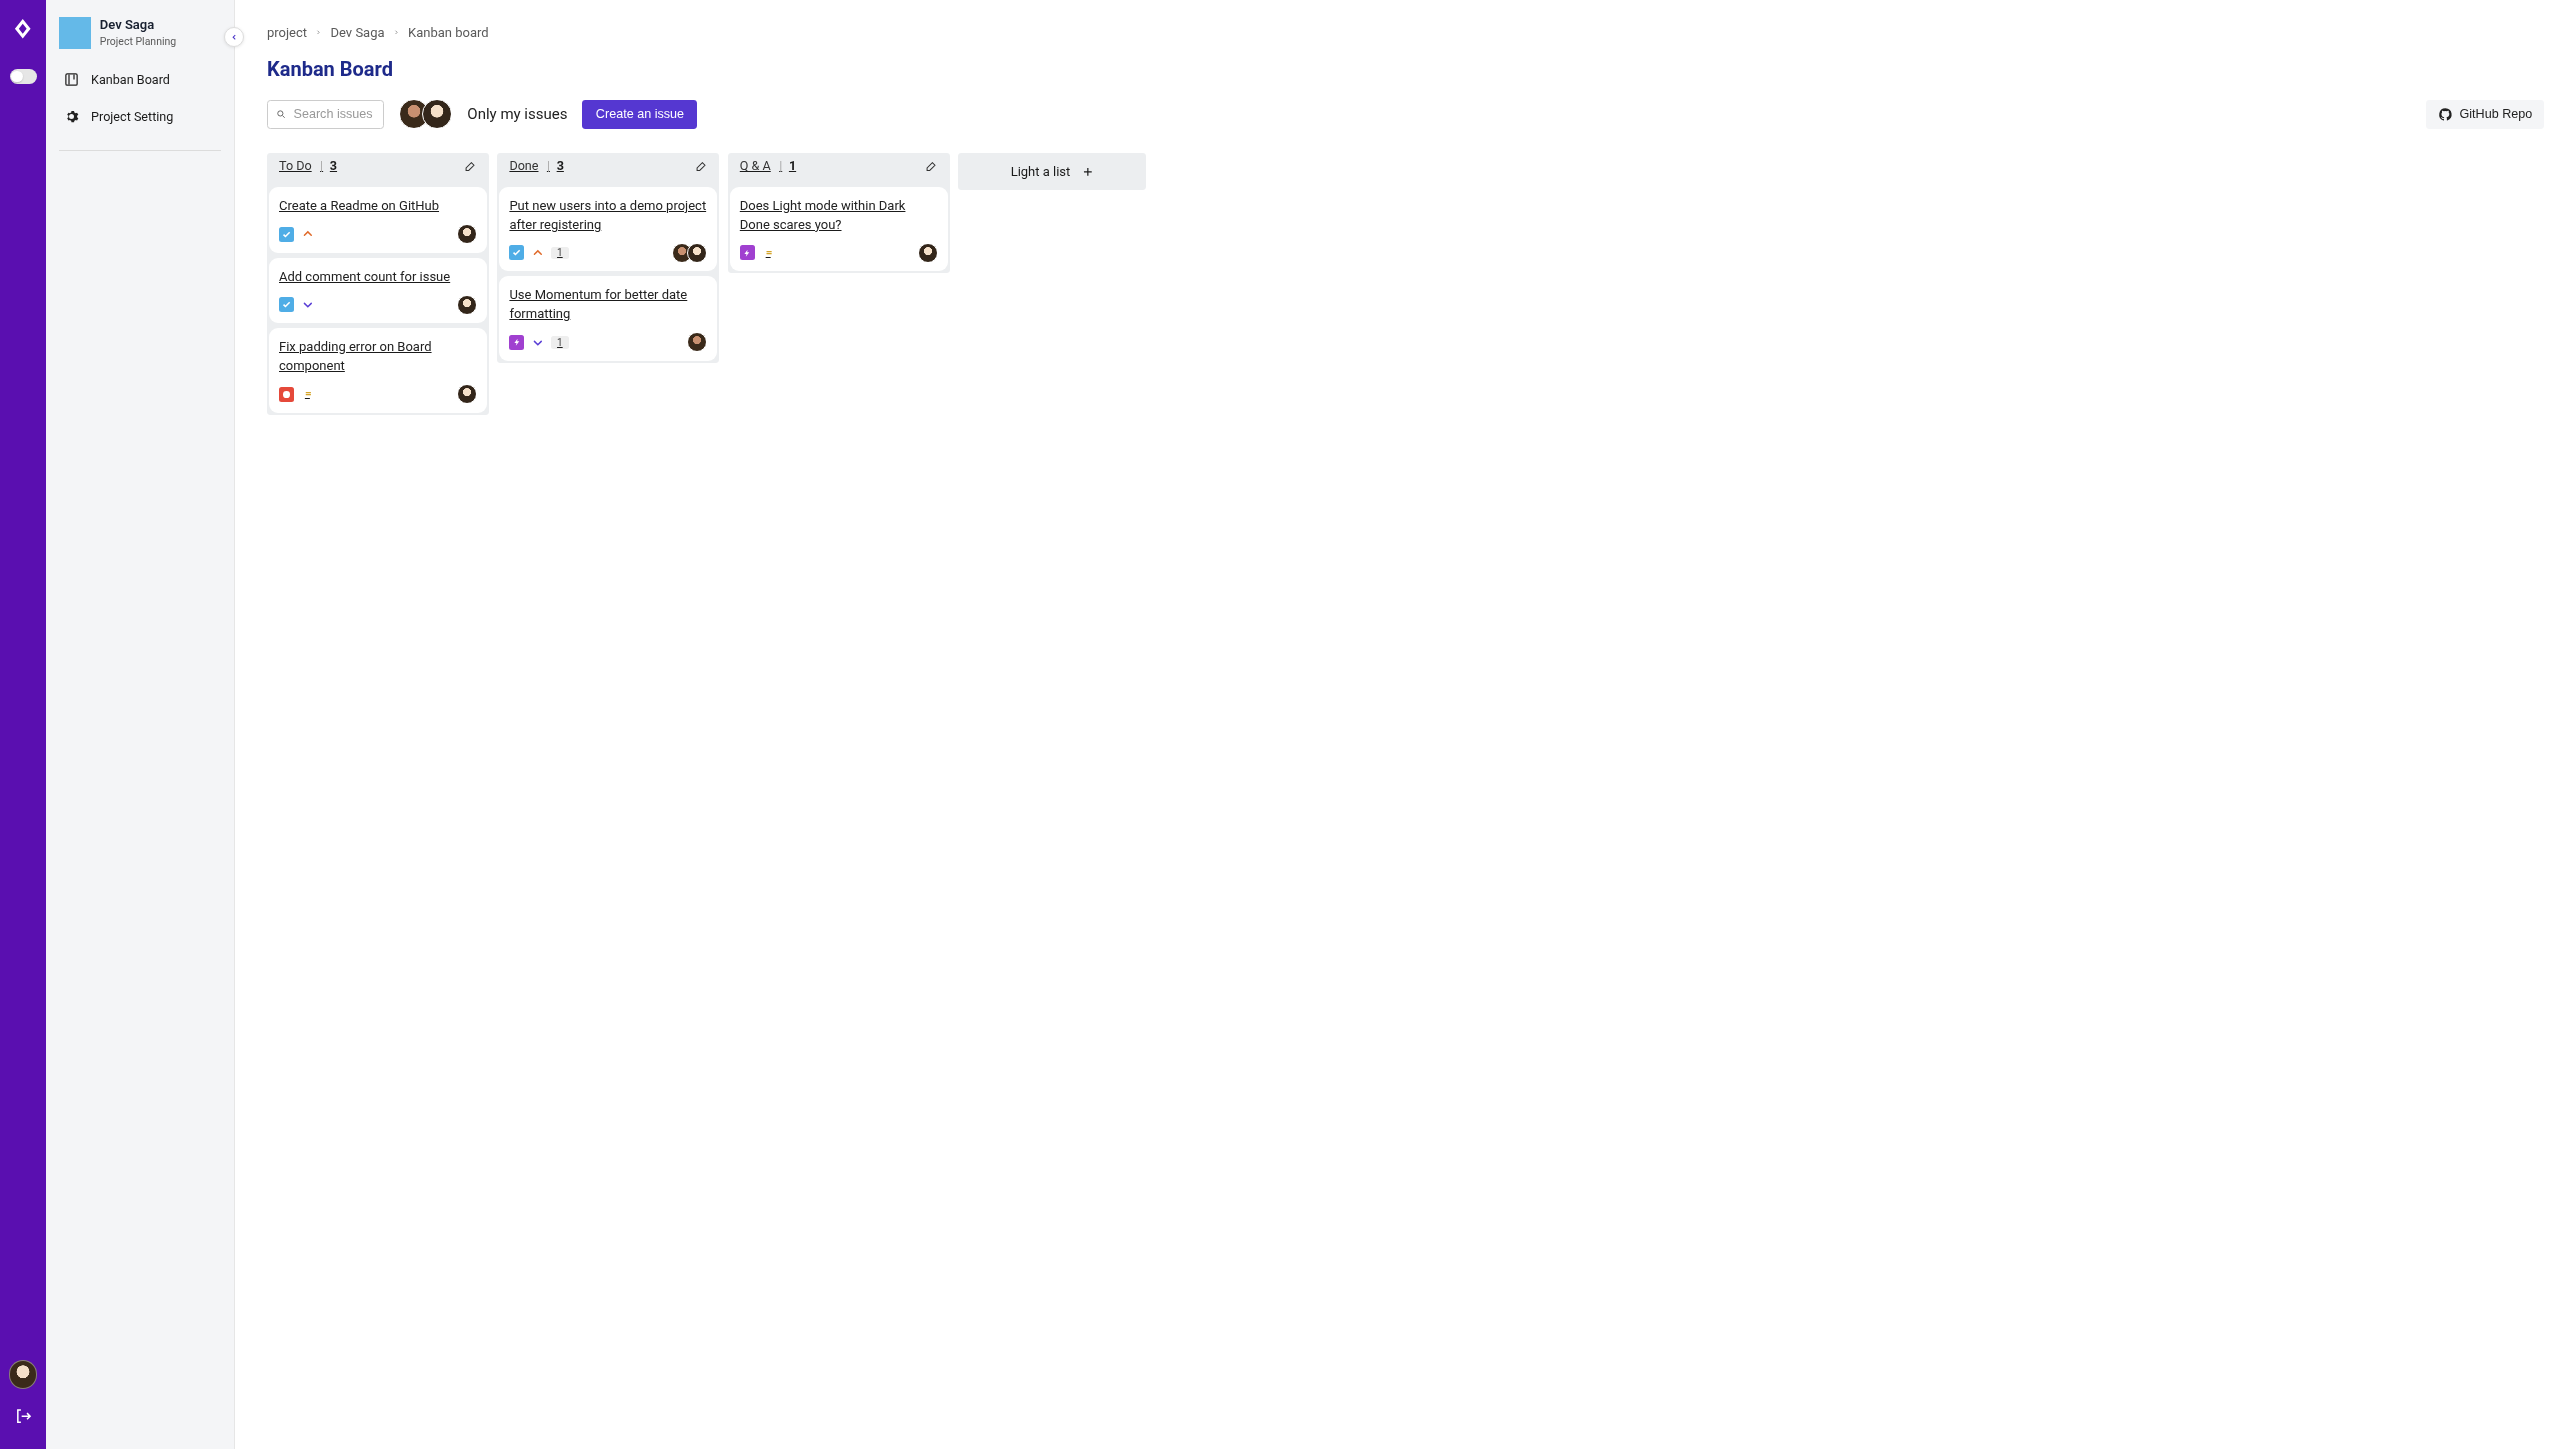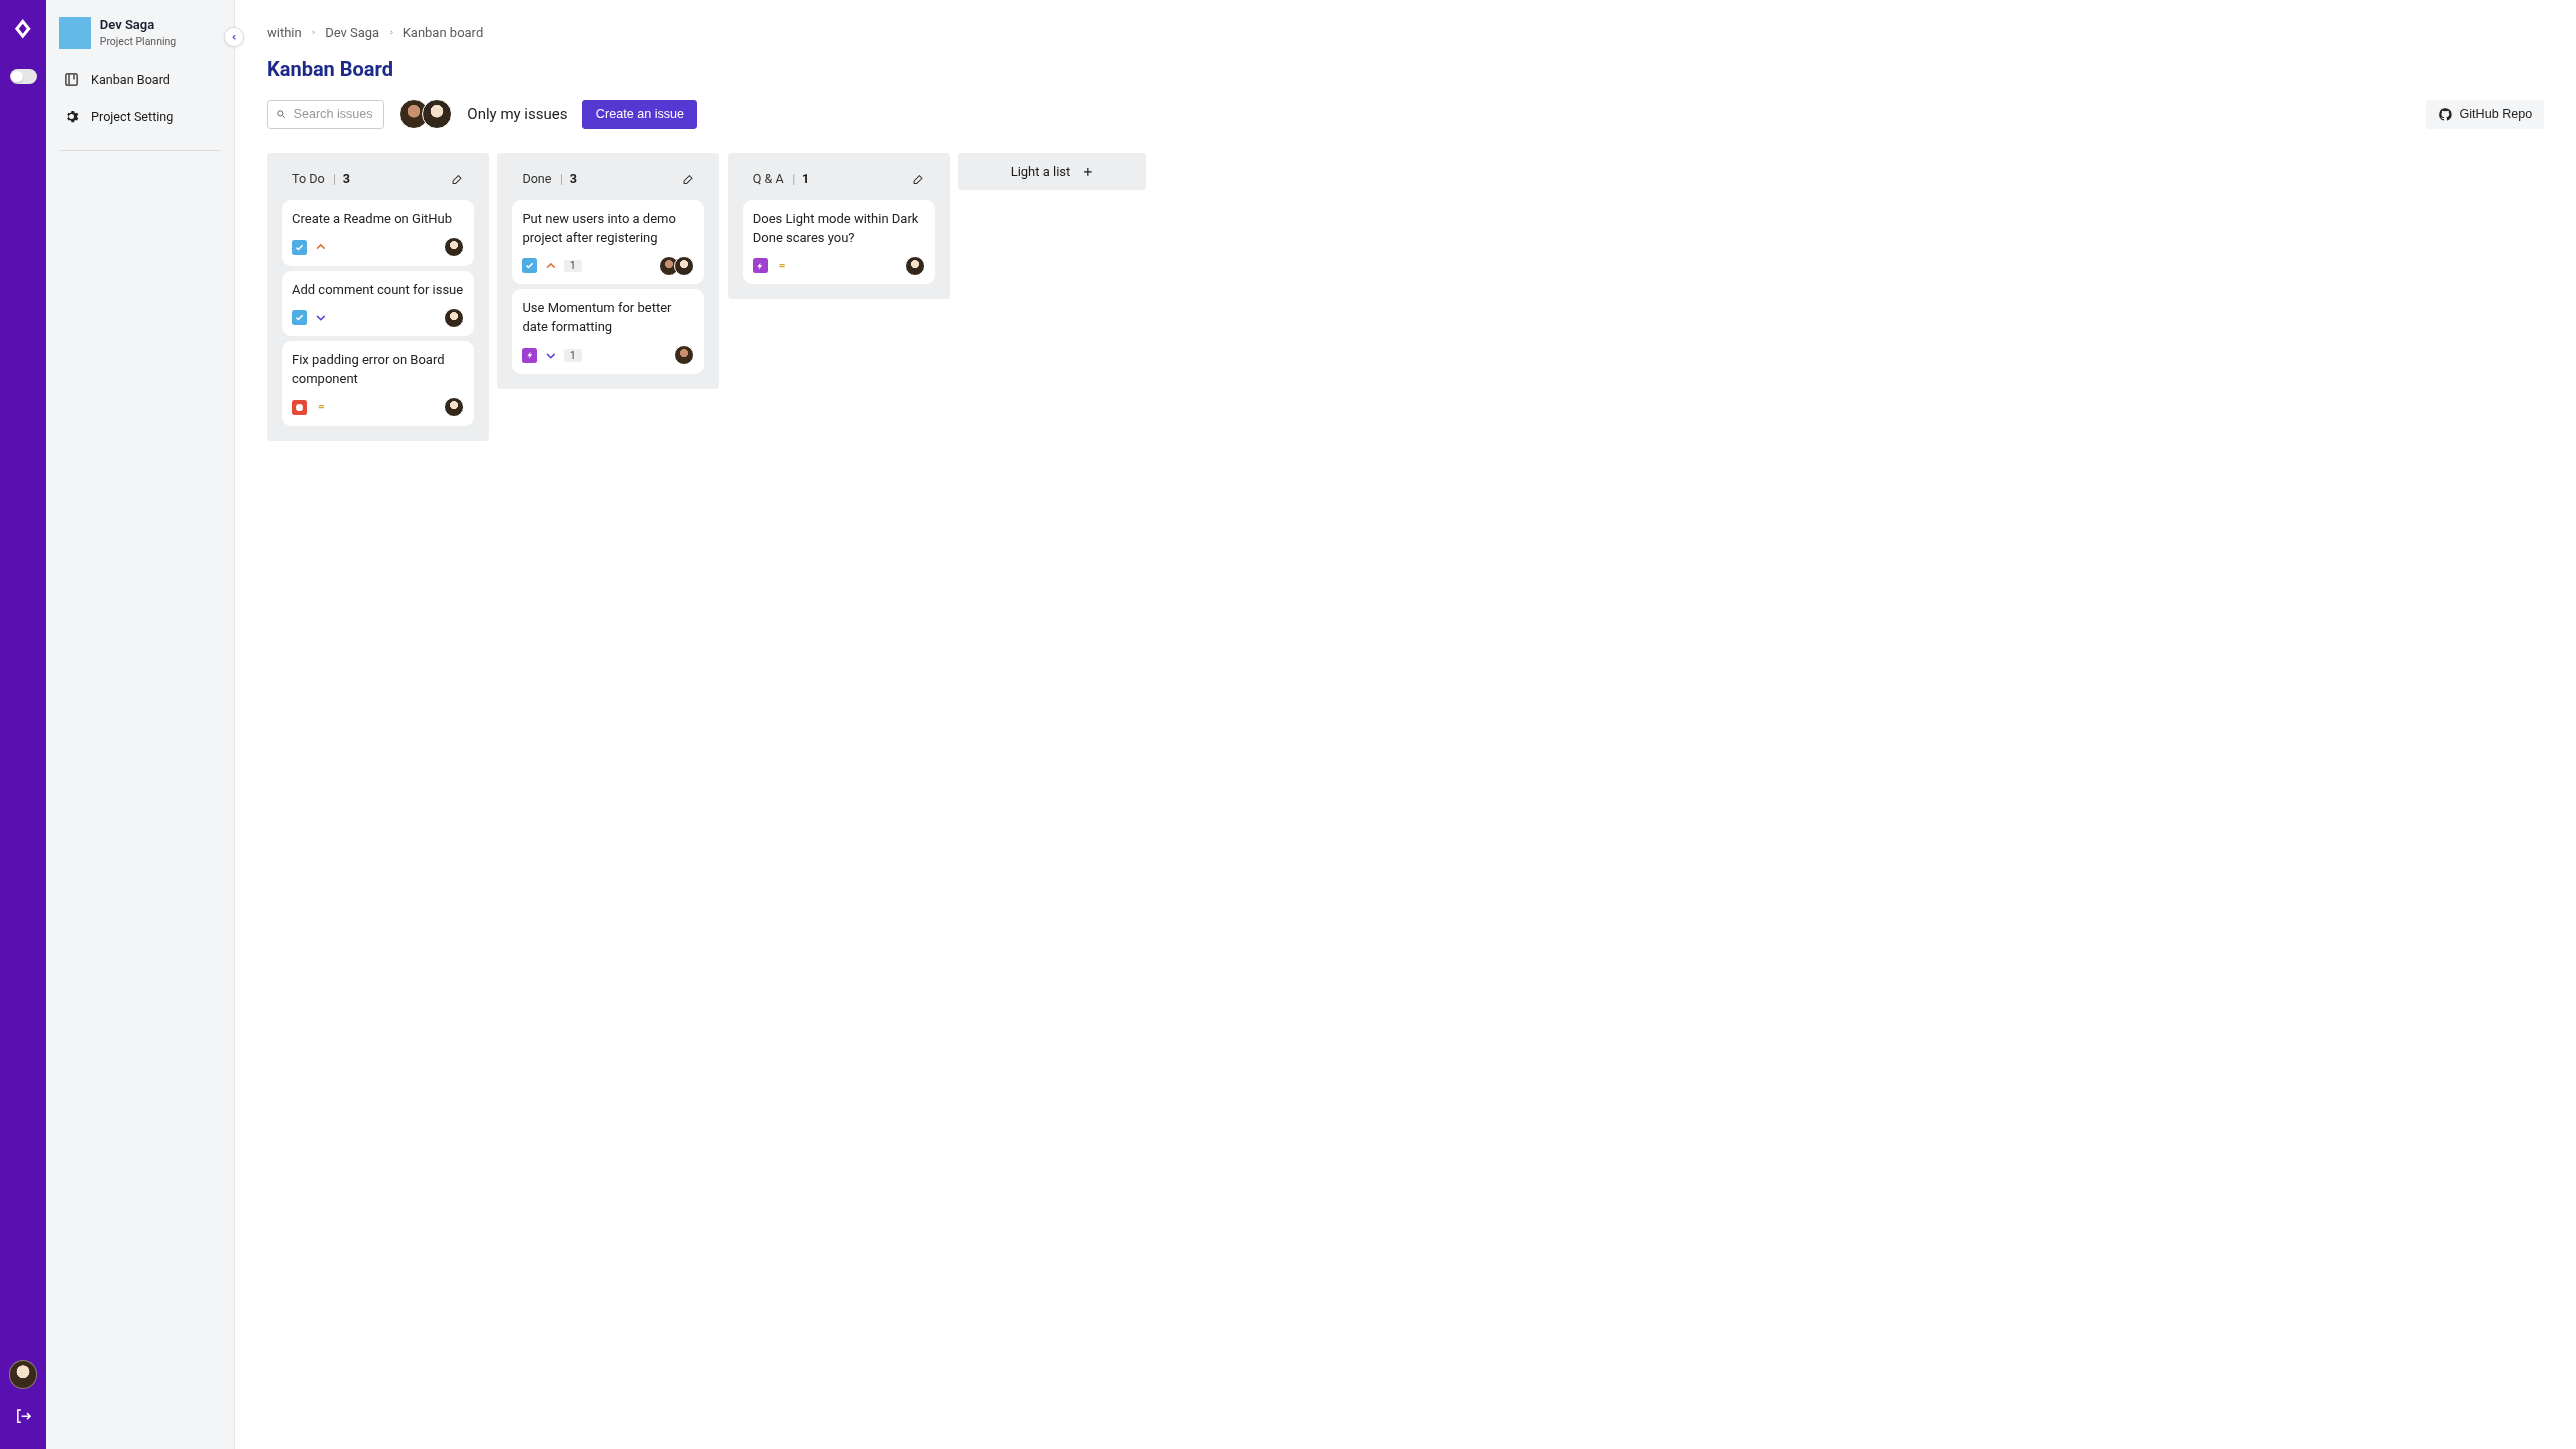--- a/index.html
+++ b/index.html
@@ -153,22 +153,23 @@
     height: 28.5px; padding: 0 11.7px;
     font-size: 12.6px; cursor: pointer;
   }
 
   
   .board { display: flex; gap: 8.4px; align-items: flex-start; }
   .list {
     width: 222px;
     background: #eceef0;
     border-radius: 3.4px;
-    padding: 15px;
+    padding: 2px;
     flex-shrink: 0;
+    text-decoration: underline;
   }
   .list-header {
     display: flex; align-items: center;
     height: 27px;
     padding: 0 10px 5px 10px;
     font-size: 12.6px;
   }
   .list-header .lname { color: #333; }
   .list-header .divider-v { margin: 0 6.7px 0 8.4px; color: #aaa; }
   .list-header .lcount { font-weight: 700; }
@@ -271,21 +272,21 @@
 
   <div class="collapse-btn">
     <svg viewBox="0 0 24 24" fill="none" stroke="currentColor" stroke-width="3">
         <path d="M15 6l-6 6 6 6"></path>
       </svg>
   </div>
 </div>
 
 <div class="main">
   <div class="breadcrumb">
-    <span class="crumb">within</span>
+    <span class="crumb">project</span>
     <svg viewBox="0 0 24 24" fill="none" stroke="currentColor" stroke-width="3">
         <path d="M9 6l6 6-6 6"></path>
       </svg>
     <span class="crumb">Dev Saga</span>
     <svg viewBox="0 0 24 24" fill="none" stroke="currentColor" stroke-width="3">
         <path d="M9 6l6 6-6 6"></path>
       </svg>
     <span class="crumb">Kanban board</span>
   </div>
 

